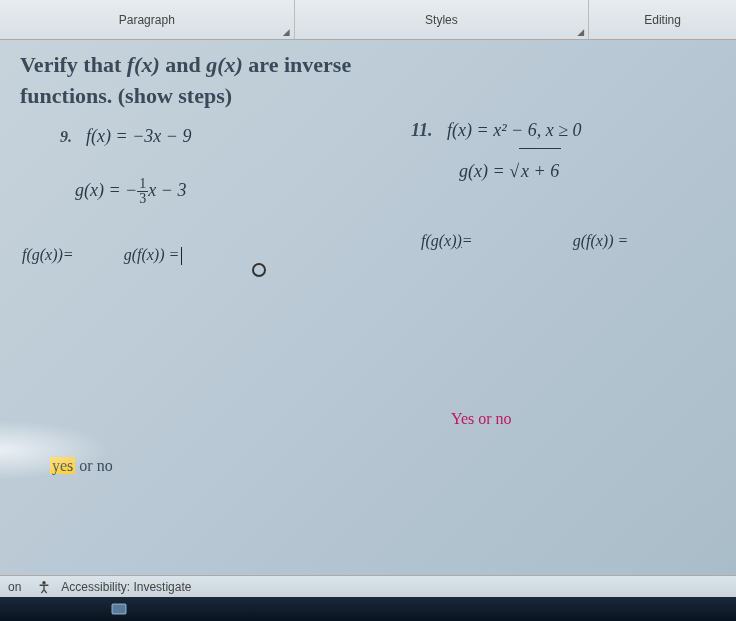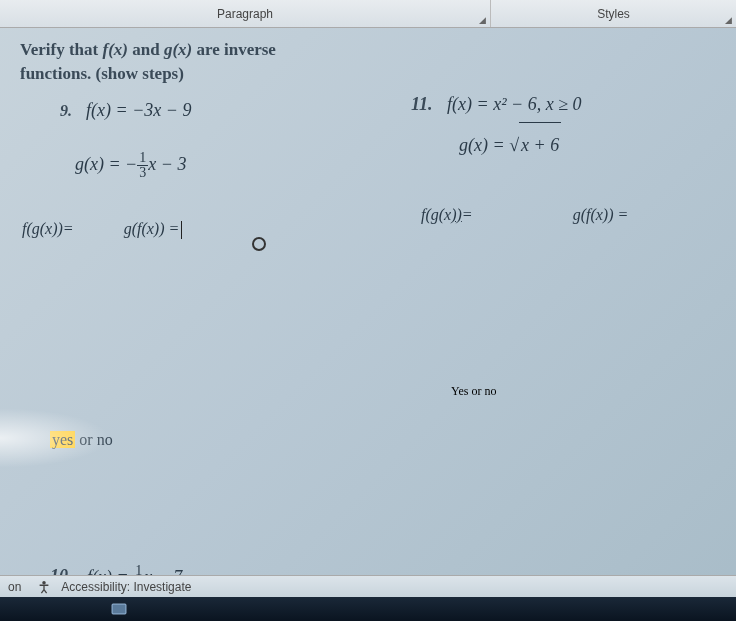--- a/index.html
+++ b/index.html
@@ -5,21 +5,21 @@
 * { margin: 0; padding: 0; box-sizing: border-box; }
 body {
   width: 736px;
   height: 621px;
   background: linear-gradient(135deg, #c8d4dc 0%, #b8c8d4 50%, #a8bcc8 100%);
   font-family: 'Times New Roman', serif;
   overflow: hidden;
   position: relative;
 }
 .ribbon {
-  height: 28px;
+  height: 40px;
   background: linear-gradient(to bottom, #e8ecef, #d8dfe5);
   border-bottom: 1px solid #aaa;
   display: flex;
   align-items: center;
   font-family: 'Segoe UI', sans-serif;
   font-size: 12px;
   color: #444;
 }
 .ribbon-group {
   flex: 1;
@@ -39,21 +39,21 @@
   color: #666;
 }
 .doc {
   padding: 10px 20px 0 20px;
   position: relative;
   height: calc(100% - 52px);
 }
 .instruction {
   font-weight: bold;
   color: #3a4a58;
-  font-size: 17px;
+  font-size: 22px;
   line-height: 1.4;
   margin-bottom: 8px;
 }
 .instruction .fx { font-style: italic; }
 .columns {
   display: flex;
   gap: 46px;
 }
 .col { flex: 1; position: relative; }
 .problem {
@@ -110,22 +110,22 @@
 }
 .yesno {
   margin-top: 180px;
   margin-left: 30px;
   font-size: 16px;
   color: #3a4a58;
 }
 .yesno-r {
   margin-top: 160px;
   margin-left: 60px;
-  font-size: 12px;
-  color: #000000;
+  font-size: 16px;
+  color: #be185d;
   font-family: Liberation Serif, serif;
 }
 .hl {
   background: #ffd040;
   padding: 0 2px;
 }
 .sqrt {
   border-top: 1px solid #2a3a48;
   padding: 12px 2px;
 }
@@ -186,20 +186,23 @@
 <body>
 
 <div class="ribbon">
   <div class="ribbon-group">
     <span>Paragraph</span>
     <span class="launcher">◢</span>
   </div>
   <div class="ribbon-group">
     <span>Styles</span>
     <span class="launcher">◢</span>
+  </div>
+  <div class="ribbon-group">
+    <span>Editing</span>
   </div>
 </div>
 
 <div class="doc">
 
   <div class="instruction">
     <span>Verify that </span><span class="fx">f(x)</span><span> and </span><span class="fx">g(x)</span><span> are inverse</span><br>
     <span>functions.  (show steps)</span>
   </div>
 

